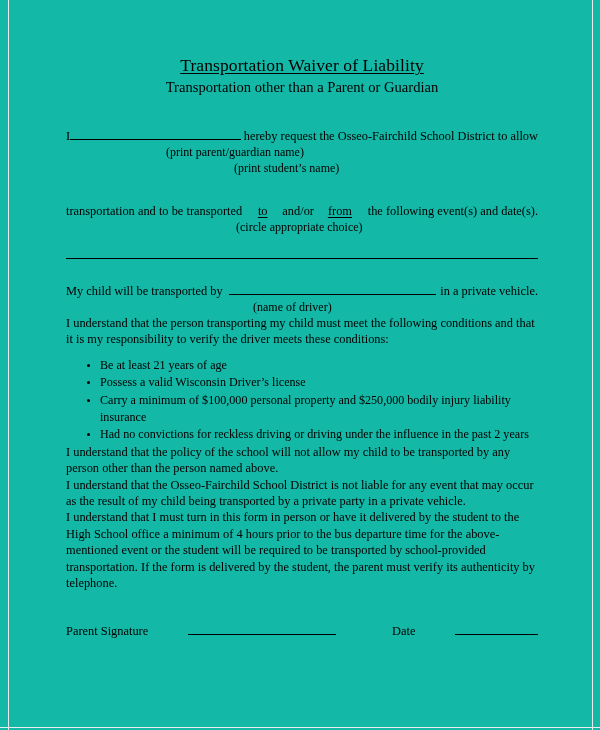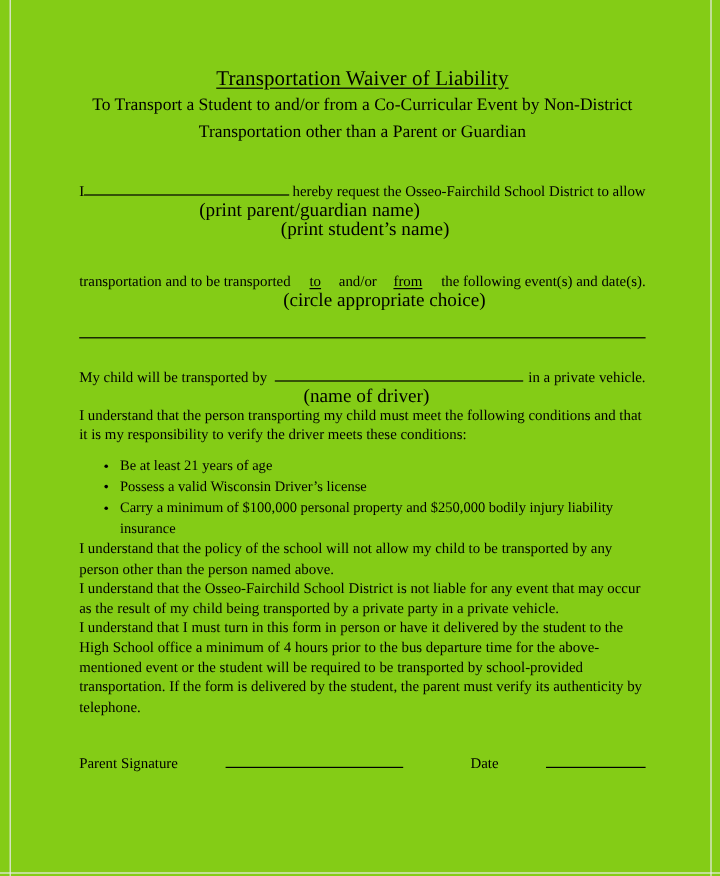--- a/index.html
+++ b/index.html
@@ -9,21 +9,21 @@
     background: #ffffff;
   }
   body {
     font-family: "Liberation Serif", "DejaVu Serif", serif;
     color: #000000;
   }
   #page {
     position: relative;
     width: 600px;
     height: 730px;
-    background: #84cc16;
+    background: #14b8a6;
     box-sizing: border-box;
     overflow: hidden;
   }
   
   .page-edge-left {
     position: absolute;
     left: 8px; top: 0; bottom: 0;
     width: 1px;
     background: #e9e9e9;
   }
@@ -78,21 +78,21 @@
     white-space: nowrap;
     display: flex;
     align-items: baseline;
   }
   .blank {
     display: inline-block;
     border-bottom: 1px solid #000;
     height: 12px;
   }
   .caption {
-    font-size: 16px;
+    font-size: 12px;
     line-height: 15px;
     display: block;
   }
 
   .r-parent { margin-top: 29px; }
   .r-parent .blank { width: 238px; }
   .cap-parent { margin-left: 100px; margin-top: 1px; }
 
   .r-child { margin-top: 21px; }
   .r-child .blank { width: 253px; }
@@ -187,21 +187,20 @@
 <div id="page">
 
   <div class="page-edge-left"></div>
   <div class="page-edge-right"></div>
   <div class="page-edge-bottom"></div>
 
   <div id="content">
 
     <div class="title-block">
       <h1 class="doc-title">Transportation Waiver of Liability</h1>
-      <div class="subtitle-line">To Transport a Student to and/or from a Co-Curricular Event by Non-District</div>
       <div class="subtitle-line second">Transportation other than a Parent or Guardian</div>
     </div>
 
     <div class="fill-row r-parent">
       <span>I</span><span class="blank"></span>&nbsp;<span>hereby request the Osseo-Fairchild School District to allow</span>
     </div>
     <div class="caption cap-parent">(print parent/guardian name)</div>
 
     <div class="caption cap-child">(print student’s name)</div>
 
@@ -226,20 +225,21 @@
         <span>in a private vehicle.</span>
     </div>
     <div class="caption cap-driver">(name of driver)</div>
 
     <p class="body p-conditions">I understand that the person transporting my child must meet the following conditions and that it is my responsibility to verify the driver meets these conditions:</p>
 
     <ul class="conditions">
       <li><span class="dot"></span><span>Be at least 21 years of age</span></li>
       <li><span class="dot"></span><span>Possess a valid Wisconsin Driver’s license</span></li>
       <li><span class="dot"></span><span>Carry a minimum of $100,000 personal property and $250,000 bodily injury liability insurance</span></li>
+      <li><span class="dot"></span><span>Had no convictions for reckless driving or driving under the influence in the past 2 years</span></li>
     </ul>
 
     <p class="body p-policy">I understand that the policy of the school will not allow my child to be transported by any person other than the person named above.</p>
     <p class="body p-notliable">I understand that the Osseo-Fairchild School District is not liable for any event that may occur as the result of my child being transported by a private party in a private vehicle.</p>
     <p class="body p-turnin">I understand that I must turn in this form in person or have it delivered by the student to the High School office a minimum of 4 hours prior to the bus departure time for the above-mentioned event or the student will be required to be transported by school-provided transportation. If the form is delivered by the student, the parent must verify its authenticity by telephone.</p>
 
     <div class="sig-row sig-parent">
       <span class="sig-label">Parent Signature</span>
         <span class="sig-blank"></span>
         <span class="date-label">Date</span>

